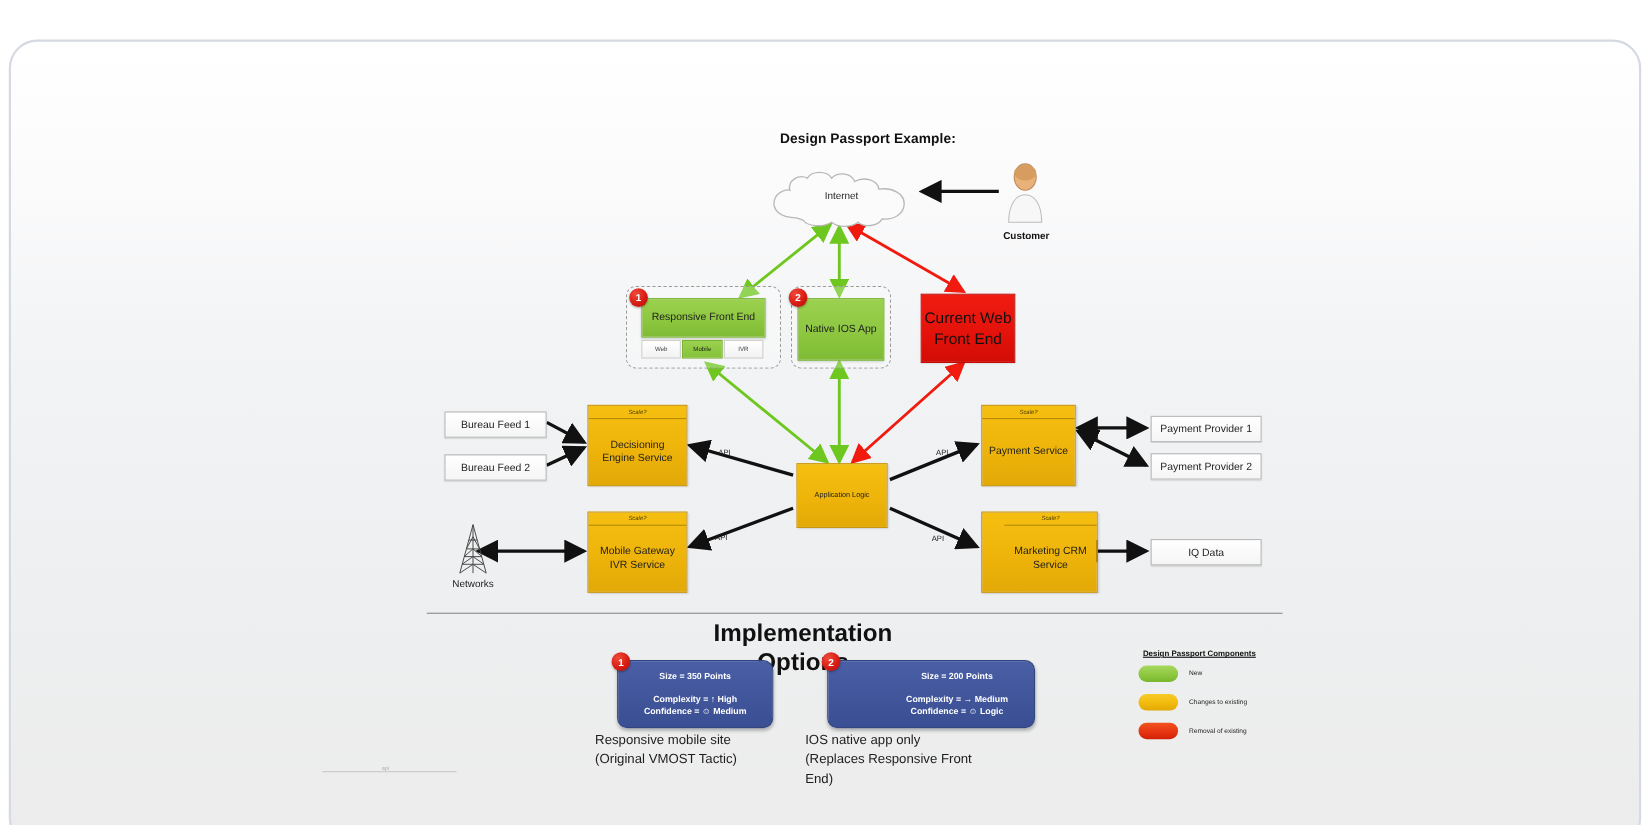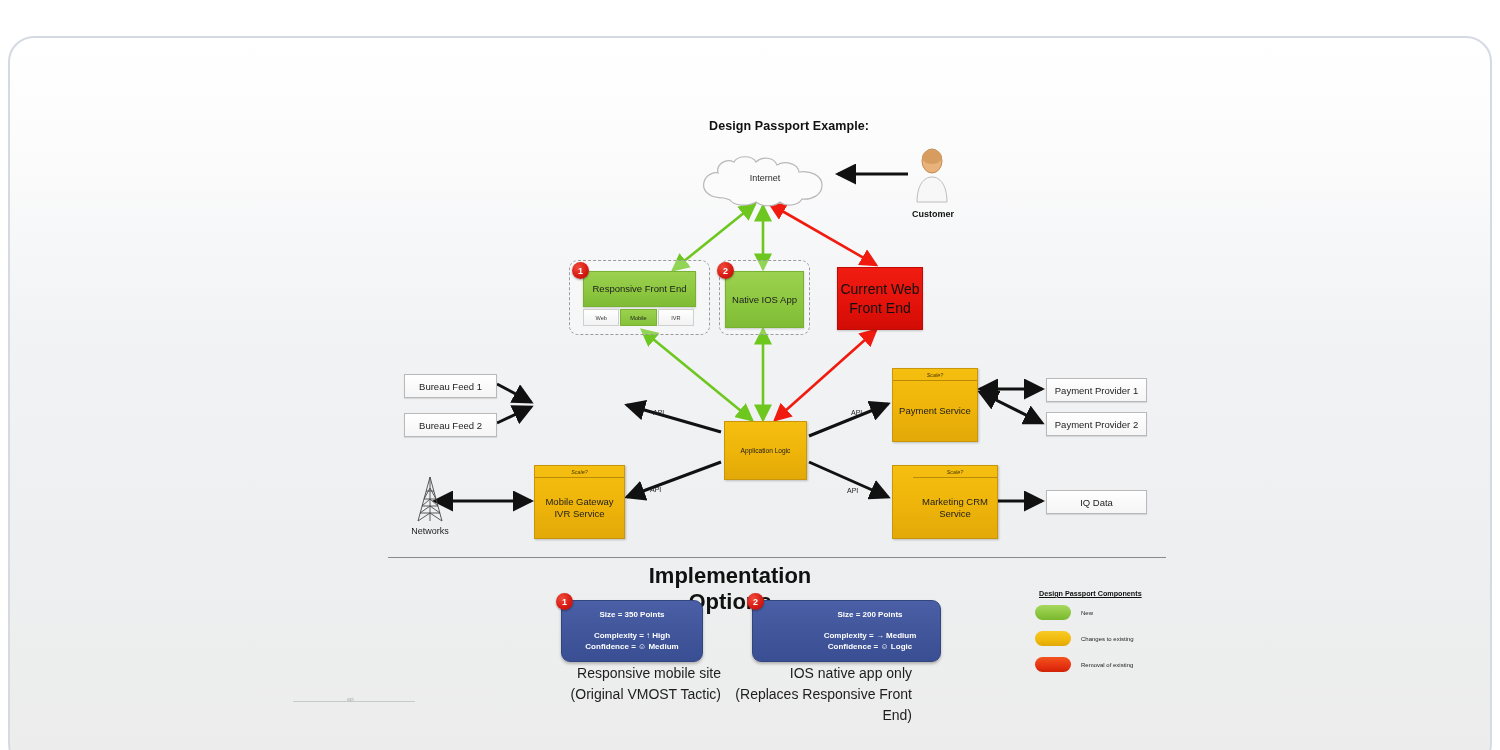--- a/index.html
+++ b/index.html
@@ -165,21 +165,21 @@
     border:1px solid #32457f;
     box-shadow:0 2px 3px rgba(0,0,0,.25);
     color:#fff;display:flex;flex-direction:column;
     align-items:center;justify-content:center;
     font-size:8px;font-weight:bold;line-height:1.45;
   }
   #opt-card-1{left:551px;top:562px;}
   #opt-card-2{left:742px;top:562px;padding-left:47px;}
   .opt-size{margin-bottom:9px;}
   .opt-caption{
-    width:180px;text-align:right;font-size:14px;color:#1d1d1d;line-height:1.5;
+    width:180px;text-align:left;font-size:12px;color:#1d1d1d;line-height:1.5;
   }
   #opt-caption-1{left:531px;top:625px;}
   #opt-caption-2{left:722px;top:625px;}
 
   
   #legend{left:1025px;top:551px;width:140px;}
   #legend-title{
     font-size:7.2px;font-weight:bold;color:#111;text-decoration:underline;
     margin-left:4px;margin-bottom:7px;
   }
@@ -289,20 +289,26 @@
     </div>
 
     <div class="abs gbox" id="box-native">Native IOS App</div>
 
     <div class="abs rbox">
       <span>Current Web Front End</span>
     </div>
 
     <div class="abs" id="app-logic">Application Logic</div>
 
+    <div class="abs svc" id="svc-decisioning">
+      <div class="svc-hdr">Scale?</div>
+      <div class="svc-body">
+        <span><span>Decisioning</span><br><span>Engine Service</span></span>
+      </div>
+    </div>
 
     <div class="abs svc" id="svc-mobile">
       <div class="svc-hdr">Scale?</div>
       <div class="svc-body">
         <span><span>Mobile Gateway</span><br><span>IVR Service</span></span>
       </div>
     </div>
 
     <div class="abs svc" id="svc-payment">
       <div class="svc-hdr">Scale?</div>

